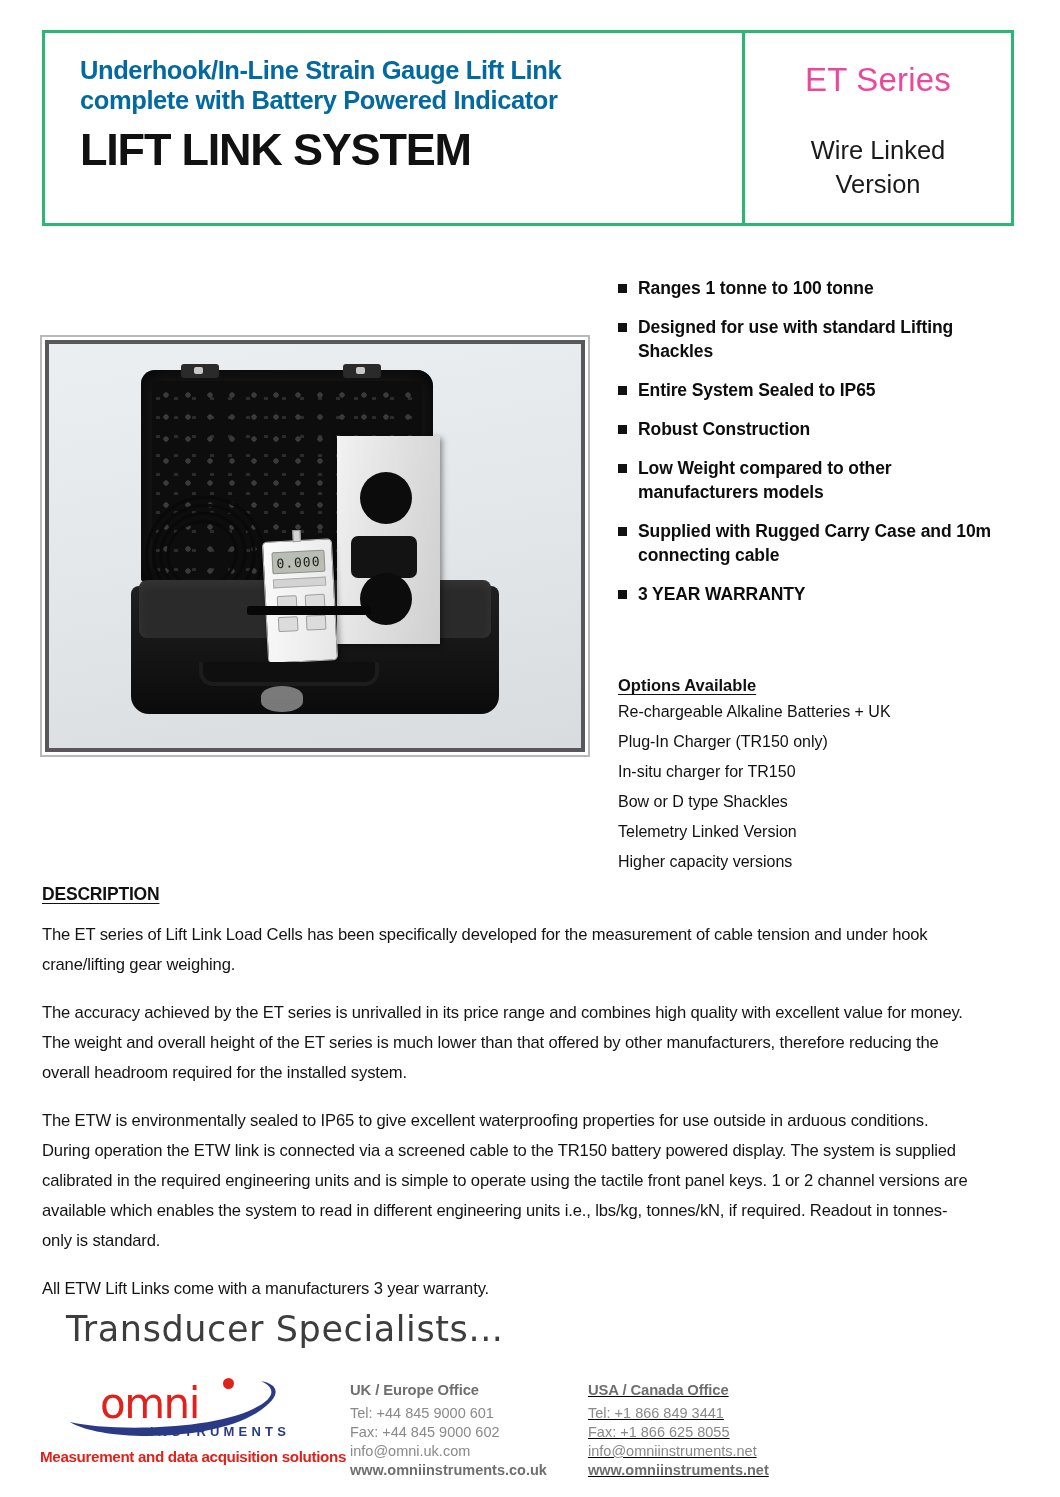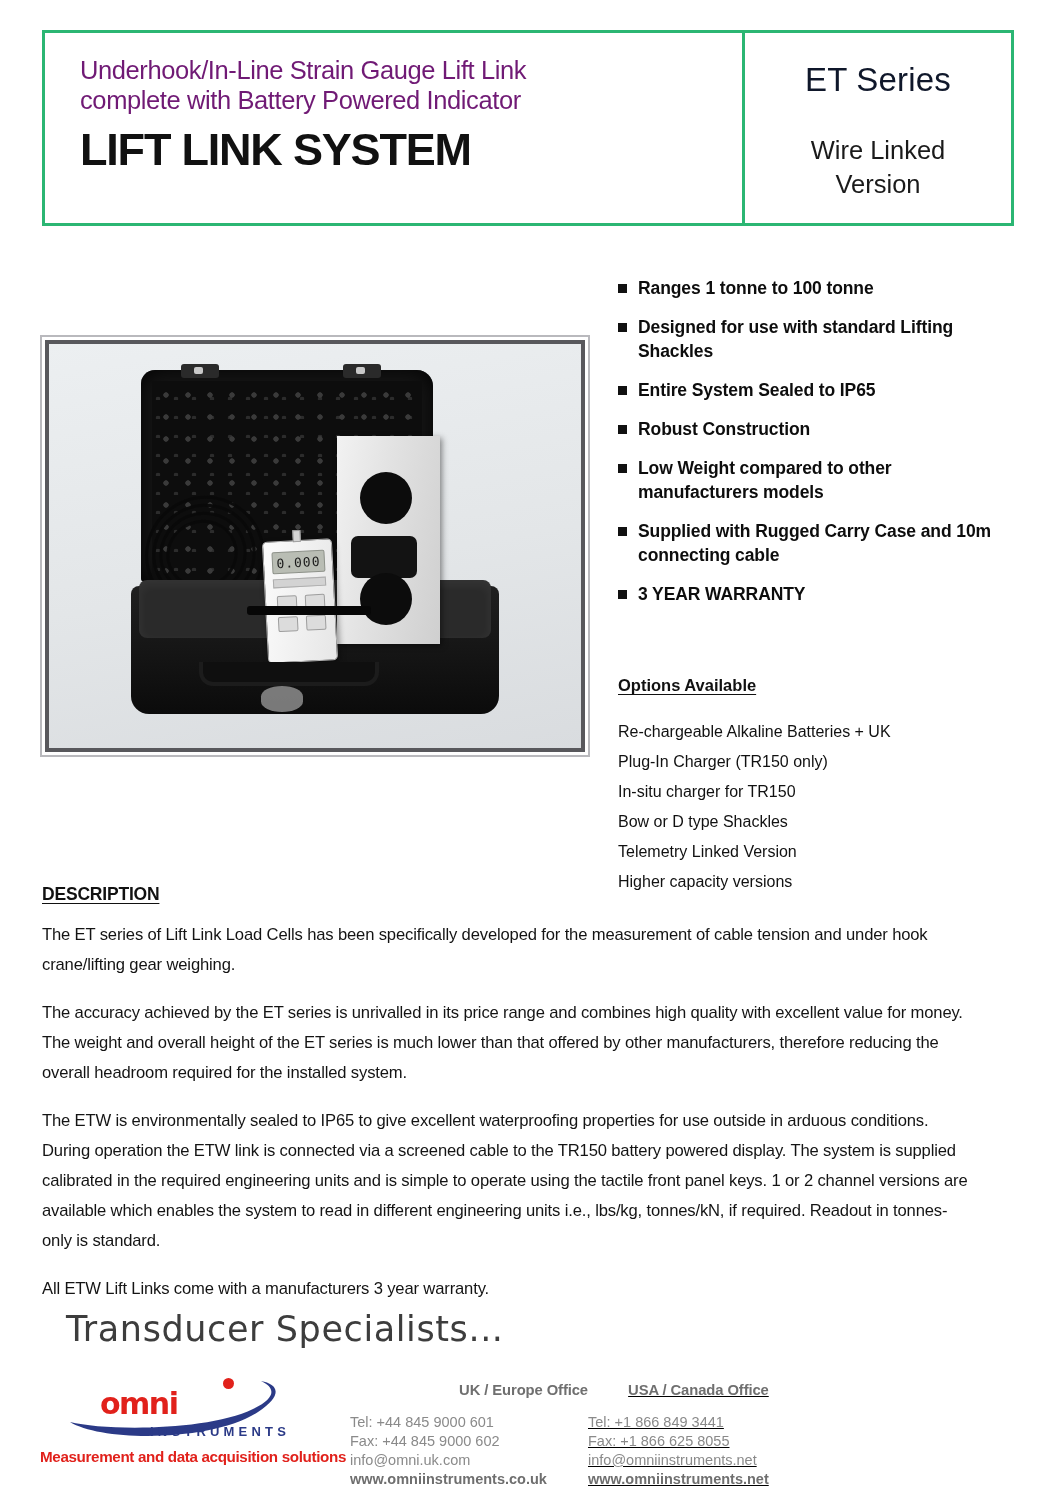--- a/index.html
+++ b/index.html
@@ -18,41 +18,41 @@
     width: 972px; height: 196px;
     border: 3px solid #2BB673;
     display: flex;
   }
   .header-left {
     width: 700px; height: 100%;
     border-right: 3px solid #2BB673;
     padding: 22px 0 0 35px;
   }
   .header-sub {
-    font-weight: normal;
+    font-weight: bold;
     font-size: 25.5px;
     line-height: 30px;
     letter-spacing: -0.4px;
-    color: #701a75;
+    color: #0369a1;
   }
   .header-title {
     font-weight: bold;
     font-size: 45px;
     line-height: 54px;
     letter-spacing: -1.2px;
     margin-top: 8px;
     color: #111;
   }
   .header-right {
     flex: 1; height: 100%;
     padding: 28px 0 0 0;
     text-align: center;
   }
   .series-name {
-    font-size: 33px; line-height: 38px; color: #0f172a;
+    font-size: 33px; line-height: 38px; color: #ec4899;
     letter-spacing: 0.2px;
   }
   .series-variant {
     font-size: 25.5px; line-height: 34px; color: #1a1a1a;
     margin-top: 34px;
   }
 
   
   .photo-frame {
     position: absolute; left: 40px; top: 335px;
@@ -195,21 +195,21 @@
     letter-spacing: -0.1px; color: #0d0d0d;
   }
 
   
   .options {
     position: absolute; left: 618px; top: 676px; width: 400px;
   }
   .options-title {
     font-weight: bold; font-size: 16.5px; color: #111;
     text-decoration: underline; text-underline-offset: 3px;
-    margin-bottom: 22px;
+    margin-bottom: 2px;
   }
   .option-line {
     font-size: 16px; line-height: 30px; color: #111;
   }
 
   
   .desc-title {
     position: absolute; left: 42px; top: 884px;
     font-weight: bold; font-size: 17.5px; color: #111;
     text-decoration: underline; text-underline-offset: 3px;
@@ -235,42 +235,42 @@
   
   .footer {
     position: absolute; left: 40px; top: 1370px;
     width: 980px; display: flex; align-items: flex-start;
   }
   .logo-col { width: 310px; position: relative; padding-top: 8px; }
   .logo-mark { position: relative; height: 62px; }
   .logo-omni {
     position: absolute; left: 60px; top: 4px;
     font-family: "DejaVu Sans", sans-serif;
-    font-weight: bold; font-size: 30px; color: #E1211B;
+    font-weight: normal; font-size: 42px; color: #E1211B;
     letter-spacing: -1.5px; line-height: 44px;
   }
   .logo-dot {
     position: absolute; left: 183px; top: 0px;
     width: 11px; height: 11px; border-radius: 50%; background: #E1211B;
   }
   .logo-swoosh { position: absolute; left: 22px; top: -2px; }
   .logo-instruments {
     position: absolute; left: 110px; top: 46px;
     font-size: 13px; font-weight: bold; color: #2B3A87;
     letter-spacing: 4.2px;
   }
   .logo-tagline {
     font-weight: bold; font-size: 15.2px; color: #E1211B;
     letter-spacing: -0.35px; margin-top: 8px;
   }
   .contact-col { width: 238px; padding-top: 12px; }
   .contact-col.usa { width: auto; text-decoration: underline; }
   .contact-title {
     font-weight: bold; font-size: 14.8px; color: #6f6f6f;
-    margin-bottom: 15px; letter-spacing: -0.1px; text-align: right;
+    margin-bottom: 6px; letter-spacing: -0.1px;
   }
   .contact-line { font-size: 14.5px; line-height: 19px; color: #8a8a8a; }
   .contact-line.web { font-weight: bold; color: #6f6f6f; }
 </style>
 </head>
 <body>
 
 <div class="page">
 
   <div class="header-box">

